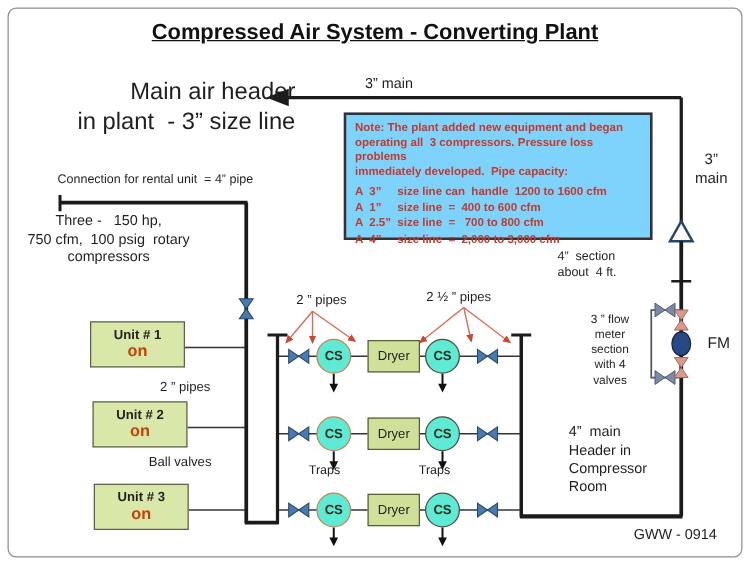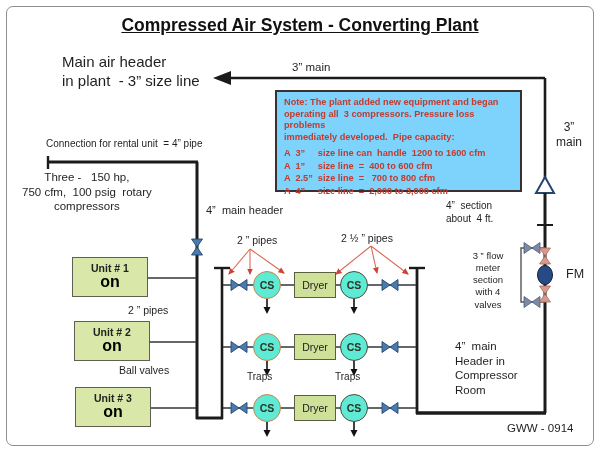--- a/index.html
+++ b/index.html
@@ -11,21 +11,21 @@
          font-size:17.5px;font-weight:bold;text-decoration:underline;color:#111;}
   .lbl{position:absolute;color:#1f1f1f;white-space:pre-wrap;line-height:1.28;}
   .note{position:absolute;left:275px;top:90px;width:247px;height:102px;background:#7dd3fc;
         border:2px solid #3a3032;padding:5px 7px;box-sizing:border-box;color:#c23b2e;font-weight:bold;}
   .note-intro{font-size:9.2px;line-height:1.26;white-space:pre-wrap;}
   .note-lines{margin-top:4px;}
   .note-line{font-size:9.2px;line-height:1.35;white-space:pre-wrap;}
   .unit{position:absolute;width:76px;background:#d9e8a8;border:1.5px solid #5f5f52;
         text-align:center;padding:4px 0 5px 0;box-sizing:border-box;margin-left:42px;}
   .unit-name{font-size:10.5px;font-weight:bold;color:#222;}
-  .unit-state{font-size:16px;font-weight:bold;color:#000000;line-height:1.05;}
+  .unit-state{font-size:13px;font-weight:bold;color:#c2410c;line-height:1.05;}
   .cs{position:absolute;width:28px;height:28px;border-radius:50%;background:#5eead4;
       display:flex;align-items:center;justify-content:center;
       font-size:10.5px;font-weight:bold;color:#2e3320;box-sizing:border-box;text-align:right;}
   .cs.orange{border:1.6px solid #c8854e;}
   .cs.dark{border:1.6px solid #4a4f3a;}
   .dryer{position:absolute;width:42px;height:26px;background:#cfe098;border:1.5px solid #5a5f42;
          display:flex;align-items:center;justify-content:center;
          font-size:10.5px;color:#222;box-sizing:border-box;}
 </style>
 </head>
@@ -110,30 +110,29 @@
     <use href="#down-arrow" x="354" y="422"></use>
 
     <line x1="250" y1="249" x2="229" y2="274" stroke="#d96a55" stroke-width="1.1" marker-end="url(#redarr)"></line>
     <line x1="250" y1="249" x2="250" y2="274" stroke="#d96a55" stroke-width="1.1" marker-end="url(#redarr)"></line>
     <line x1="250" y1="249" x2="284" y2="273" stroke="#d96a55" stroke-width="1.1" marker-end="url(#redarr)"></line>
     <line x1="371" y1="246" x2="336" y2="274" stroke="#d96a55" stroke-width="1.1" marker-end="url(#redarr)"></line>
     <line x1="371" y1="246" x2="377" y2="273" stroke="#d96a55" stroke-width="1.1" marker-end="url(#redarr)"></line>
     <line x1="371" y1="246" x2="408" y2="274" stroke="#d96a55" stroke-width="1.1" marker-end="url(#redarr)"></line>
   </svg>
 
-  <div class="lbl" style="left:62px;top:52px;font-size:15px;">Main air header
+  <div class="lbl" style="left:62px;top:62px;font-size:19px;text-align:right;">Main air header
 in plant  - 3” size line</div>
   <div class="lbl" style="left:292px;top:60px;font-size:11.5px;">3” main</div>
   <div class="lbl" style="left:551px;top:120px;font-size:12px;text-align:center;width:36px;">3”
 main</div>
   <div class="lbl" style="left:46px;top:138px;font-size:10px;">Connection for rental unit  = 4” pipe</div>
   <div class="lbl" style="left:22px;top:170px;font-size:11.5px;text-align:center;">Three -   150 hp,
 750 cfm,  100 psig  rotary
 compressors</div>
-  <div class="lbl" style="left:206px;top:203px;font-size:11px;">4”  main header</div>
   <div class="lbl" style="left:237px;top:234px;font-size:10.5px;">2 ” pipes</div>
   <div class="lbl" style="left:341px;top:232px;font-size:10.5px;">2 ½ ” pipes</div>
   <div class="lbl" style="left:446px;top:200px;font-size:10px;">4”  section
 about  4 ft.</div>
   <div class="lbl" style="left:462px;top:250px;width:52px;font-size:9.5px;text-align:center;">3 ” flow
 meter
 section
 with 4
 valves</div>
   <div class="lbl" style="left:566px;top:266px;font-size:12.5px;">FM</div>

